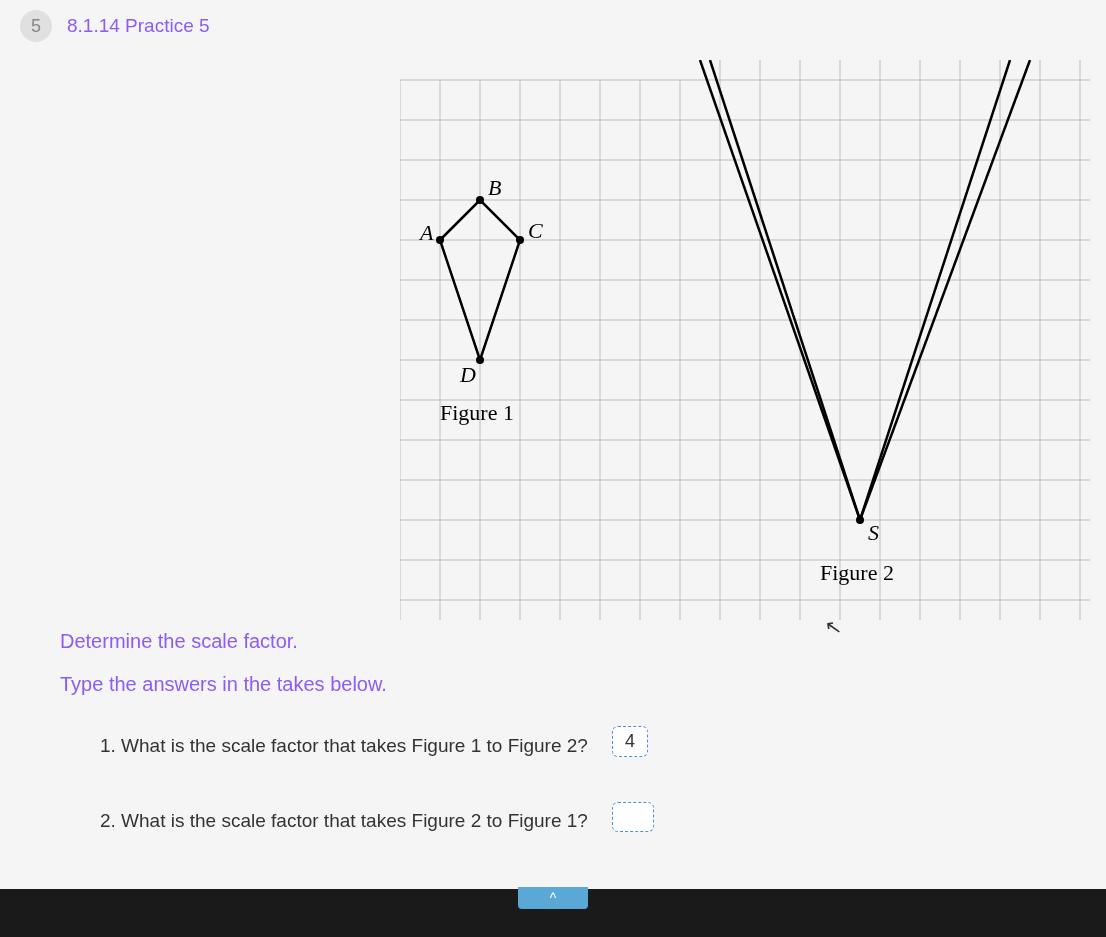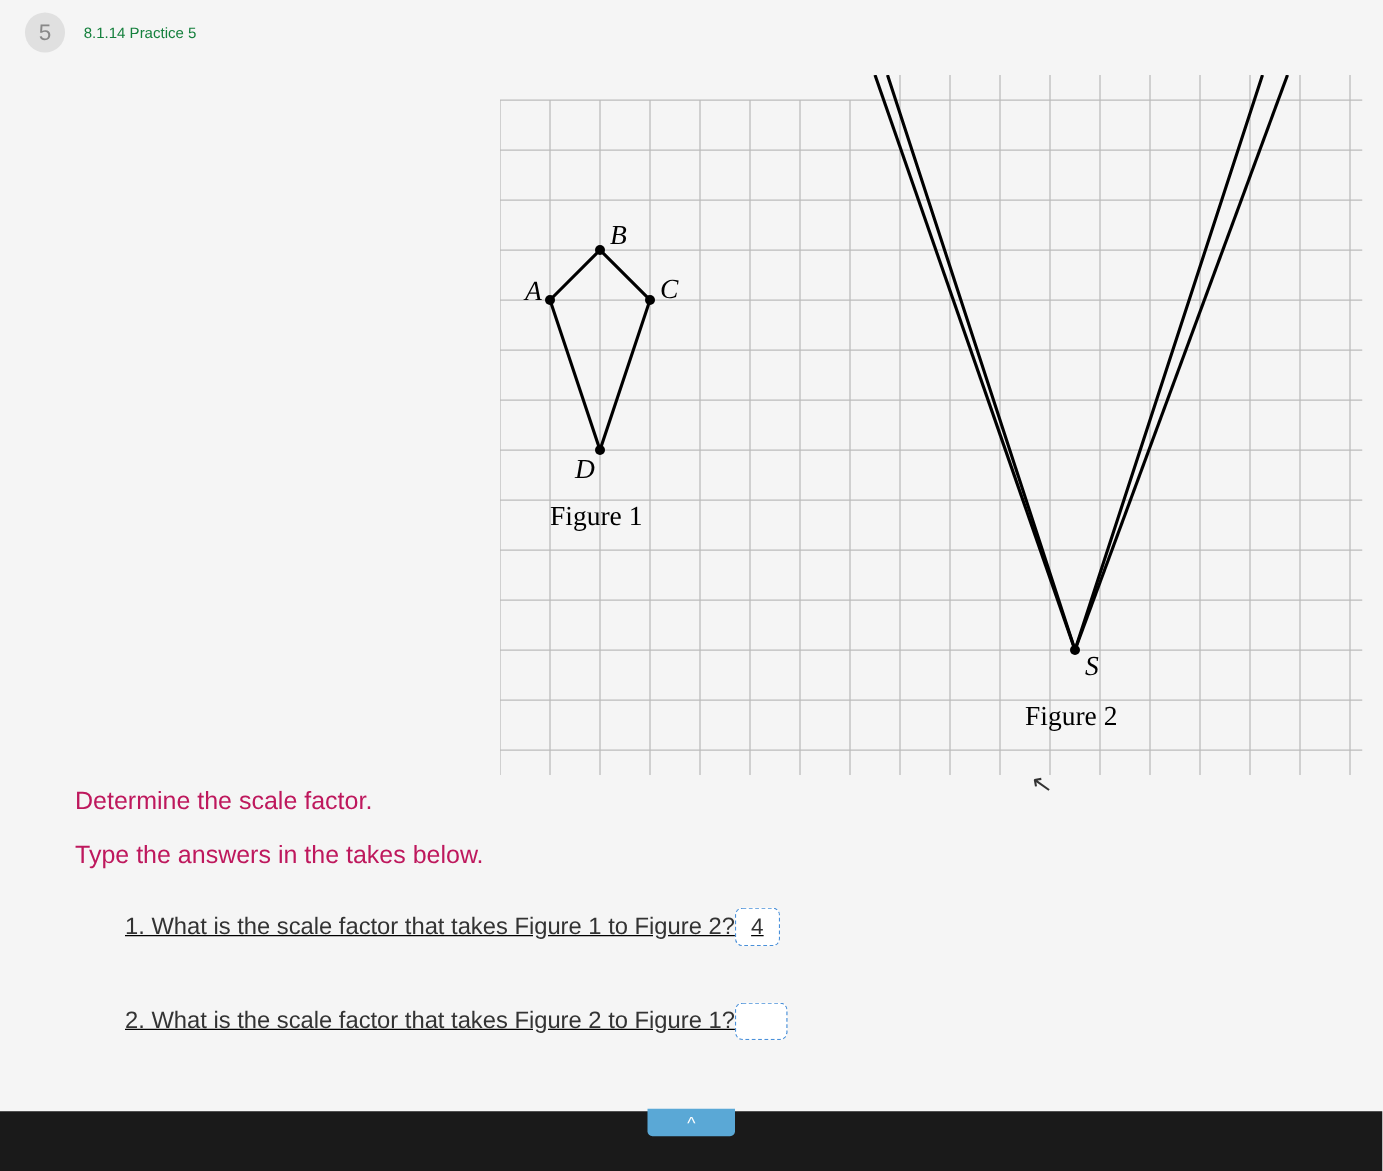--- a/index.html
+++ b/index.html
@@ -27,52 +27,51 @@
       border-radius: 50%;
       background: #e0e0e0;
       color: #888;
       display: flex;
       align-items: center;
       justify-content: center;
       font-size: 18px;
       font-weight: 500;
     }
     .practice-title {
-      font-size: 12px;
-      color: #15803d;
+      font-size: 19px;
+      color: #8b5cf6;
     }
     .figures-wrap {
       position: absolute;
       top: 60px;
       left: 400px;
       width: 690px;
       height: 560px;
     }
     .grid-svg {
       width: 100%;
       height: 100%;
     }
     .content-text {
       position: absolute;
       left: 60px;
       top: 630px;
       width: 900px;
     }
     .ptext {
       font-size: 20px;
-      color: #be185d;
+      color: #8b5cf6;
       margin-bottom: 20px;
     }
     .question-row {
       display: flex;
-      align-items: center;
-      gap: 0;
+      align-items: flex-end;
+      gap: 24px;
       margin-top: 30px;
       margin-left: 40px;
-      text-decoration: underline;
     }
     .qtext {
       font-size: 19px;
       color: #333;
     }
     .answer-box {
       border: 1.5px dashed #4a90d9;
       border-radius: 6px;
       padding: 4px 10px;
       min-width: 36px;

